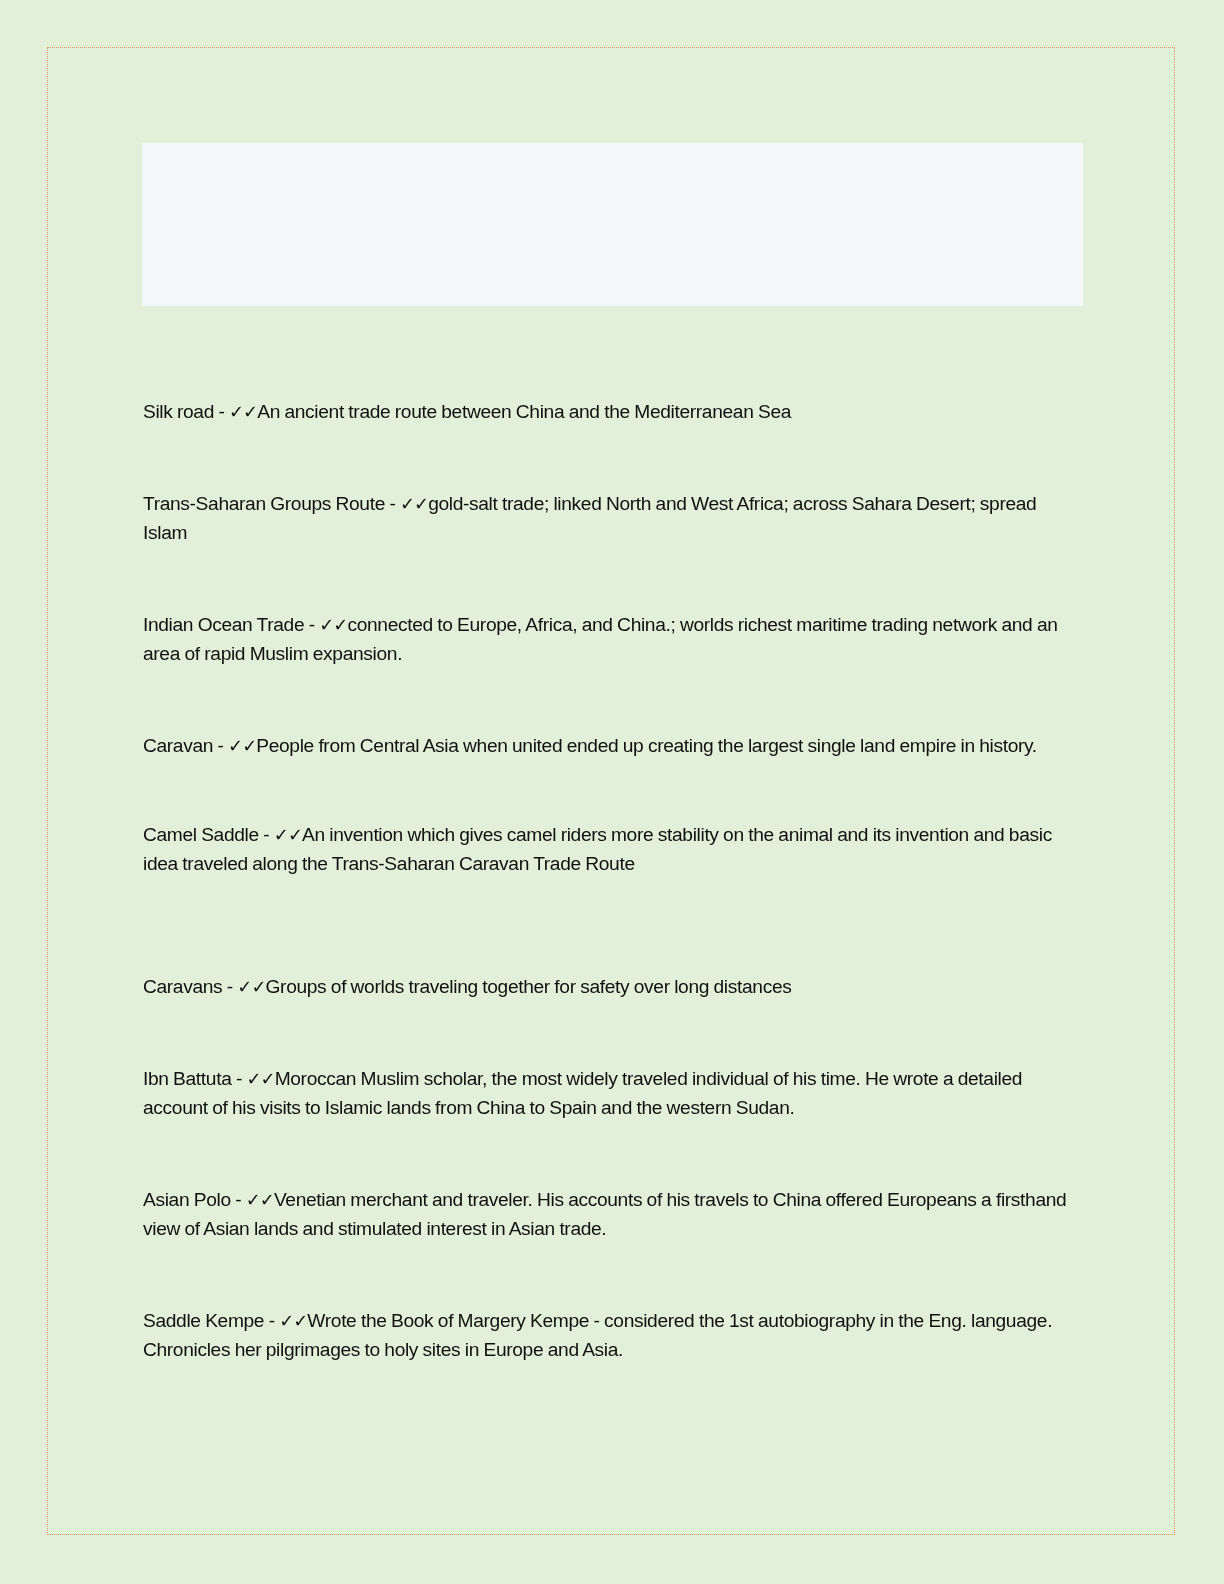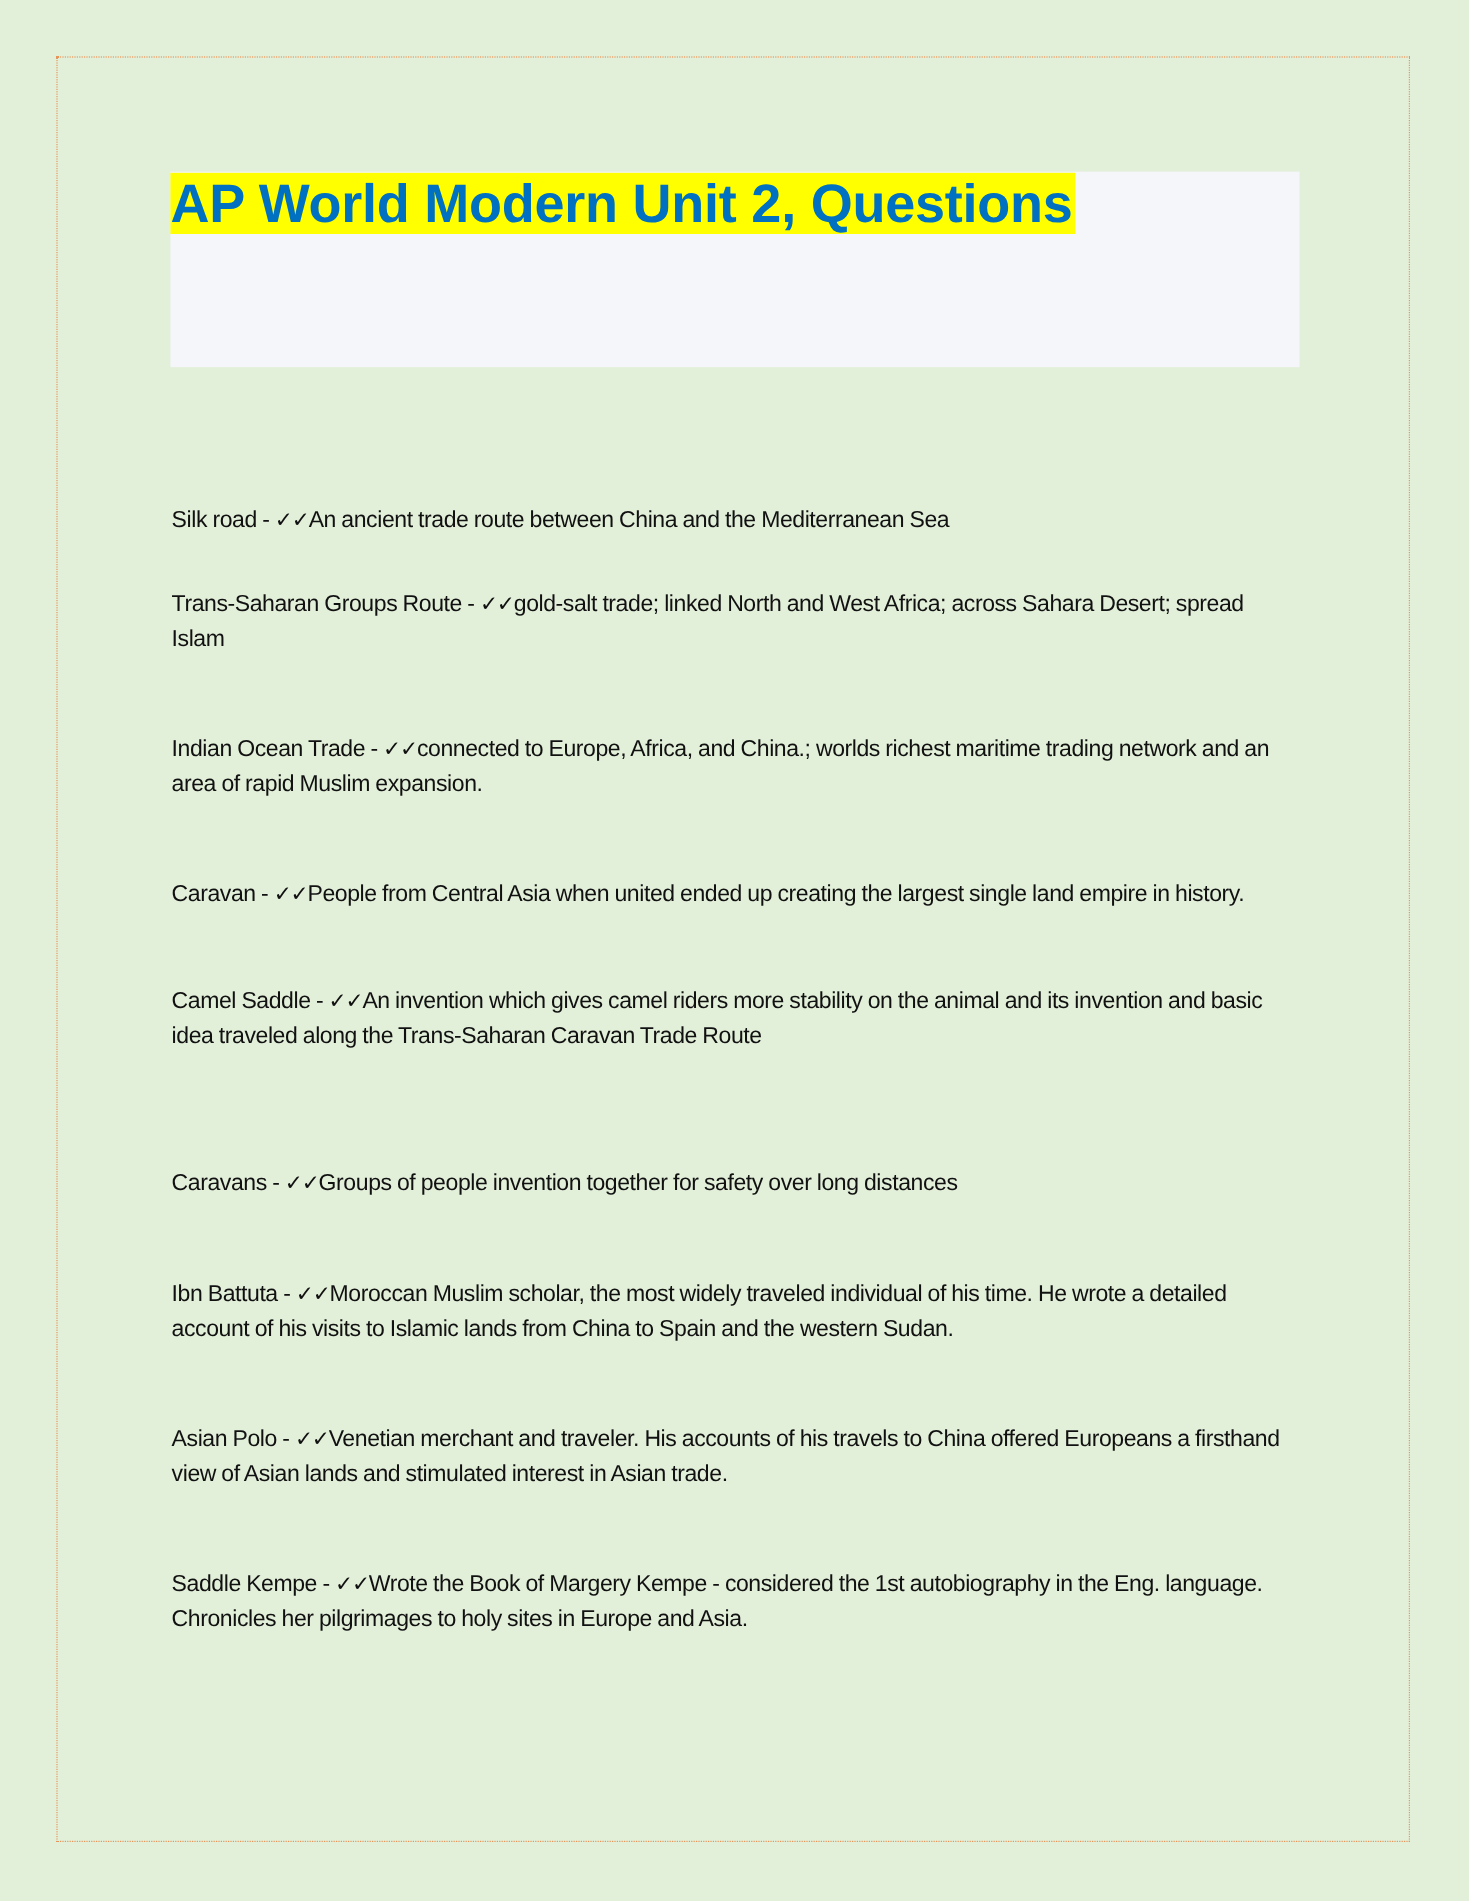--- a/index.html
+++ b/index.html
@@ -69,48 +69,48 @@
       letter-spacing: -1px;
     }
   </style>
 </head>
 <body>
 
 <div class="page-border"></div>
 
 <div class="title-box">
   <h1 class="title">
-    <span class="hl">AP World Modern Unit 2, Questions</span><br>
+    <br>
     <br>
   </h1>
 </div>
 
 <div class="entries">
-  <p class="entry" style="top:419px">
+  <p class="entry" style="top:397px">
     <span>Silk road</span><span> - </span><span class="check">✓✓</span><span>An ancient trade route between China and the Mediterranean Sea</span>
   </p>
 
   <p class="entry" style="top:489px">
     <span>Trans-Saharan Groups Route</span><span> - </span><span class="check">✓✓</span><span>gold-salt trade; linked North and West Africa; across Sahara Desert; spread Islam</span>
   </p>
 
   <p class="entry" style="top:610px">
     <span>Indian Ocean Trade</span><span> - </span><span class="check">✓✓</span><span>connected to Europe, Africa, and China.; worlds richest maritime trading network and an area of rapid Muslim expansion.</span>
   </p>
 
   <p class="entry" style="top:731px">
     <span>Caravan</span><span> - </span><span class="check">✓✓</span><span>People from Central Asia when united ended up creating the largest single land empire in history.</span>
   </p>
 
   <p class="entry" style="top:820px">
     <span>Camel Saddle</span><span> - </span><span class="check">✓✓</span><span>An invention which gives camel riders more stability on the animal and its invention and basic idea traveled along the Trans-Saharan Caravan Trade Route</span>
   </p>
 
   <p class="entry" style="top:972px">
-    <span>Caravans</span><span> - </span><span class="check">✓✓</span><span>Groups of people invention together for safety over long distances</span>
+    <span>Caravans</span><span> - </span><span class="check">✓✓</span><span>Groups of worlds traveling together for safety over long distances</span>
   </p>
 
   <p class="entry" style="top:1064px">
     <span>Ibn Battuta</span><span> - </span><span class="check">✓✓</span><span>Moroccan Muslim scholar, the most widely traveled individual of his time. He wrote a detailed account of his visits to Islamic lands from China to Spain and the western Sudan.</span>
   </p>
 
   <p class="entry" style="top:1185px">
     <span>Asian Polo</span><span> - </span><span class="check">✓✓</span><span>Venetian merchant and traveler. His accounts of his travels to China offered Europeans a firsthand view of Asian lands and stimulated interest in Asian trade.</span>
   </p>
 

